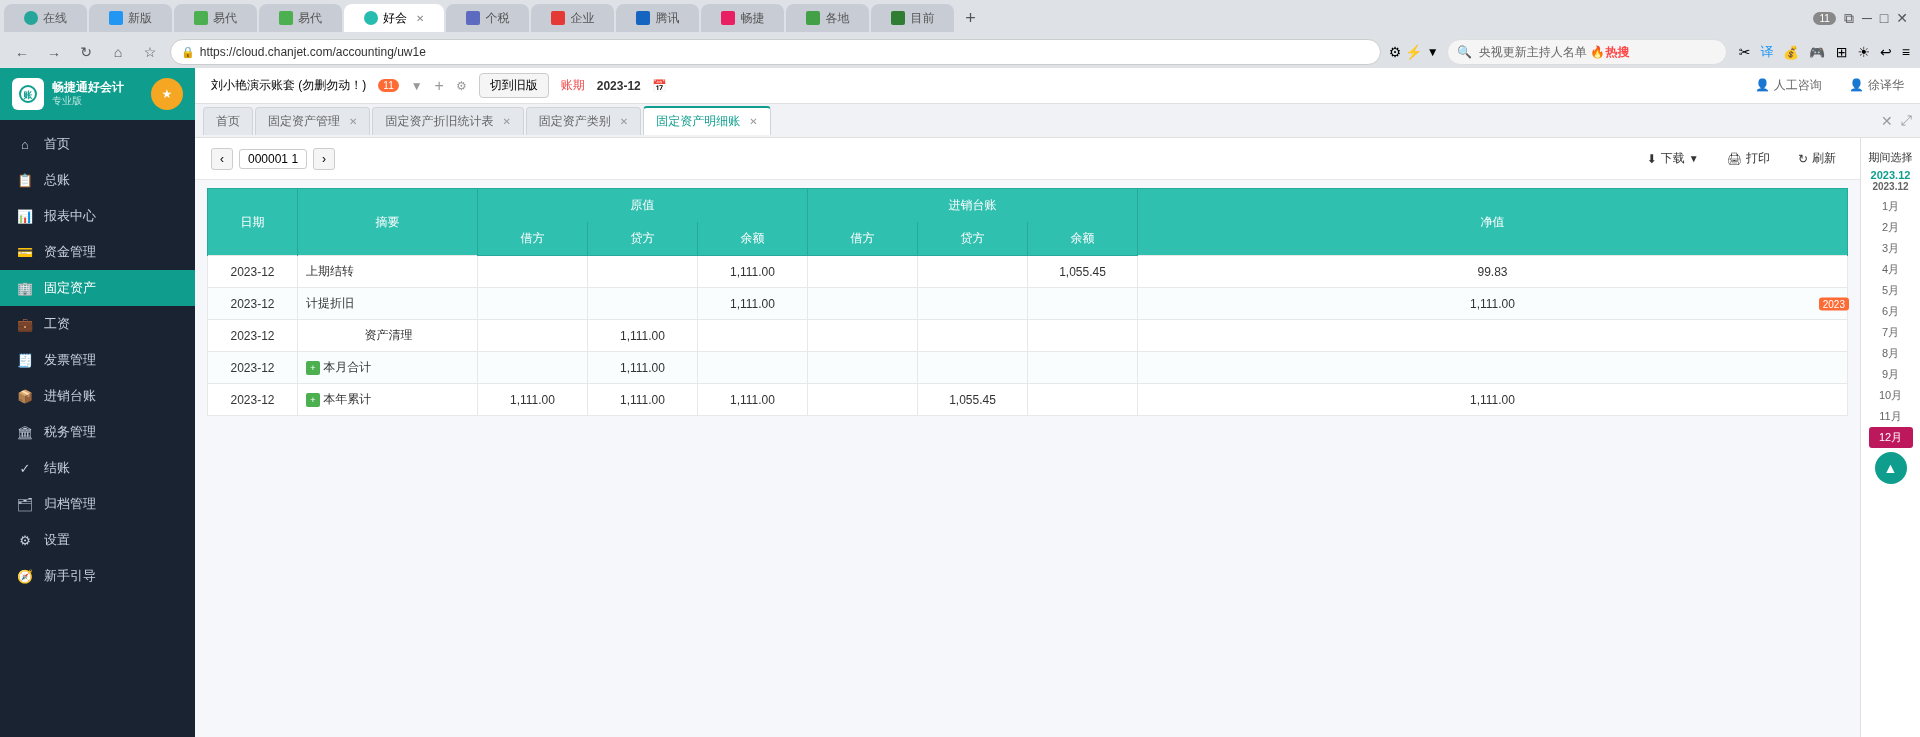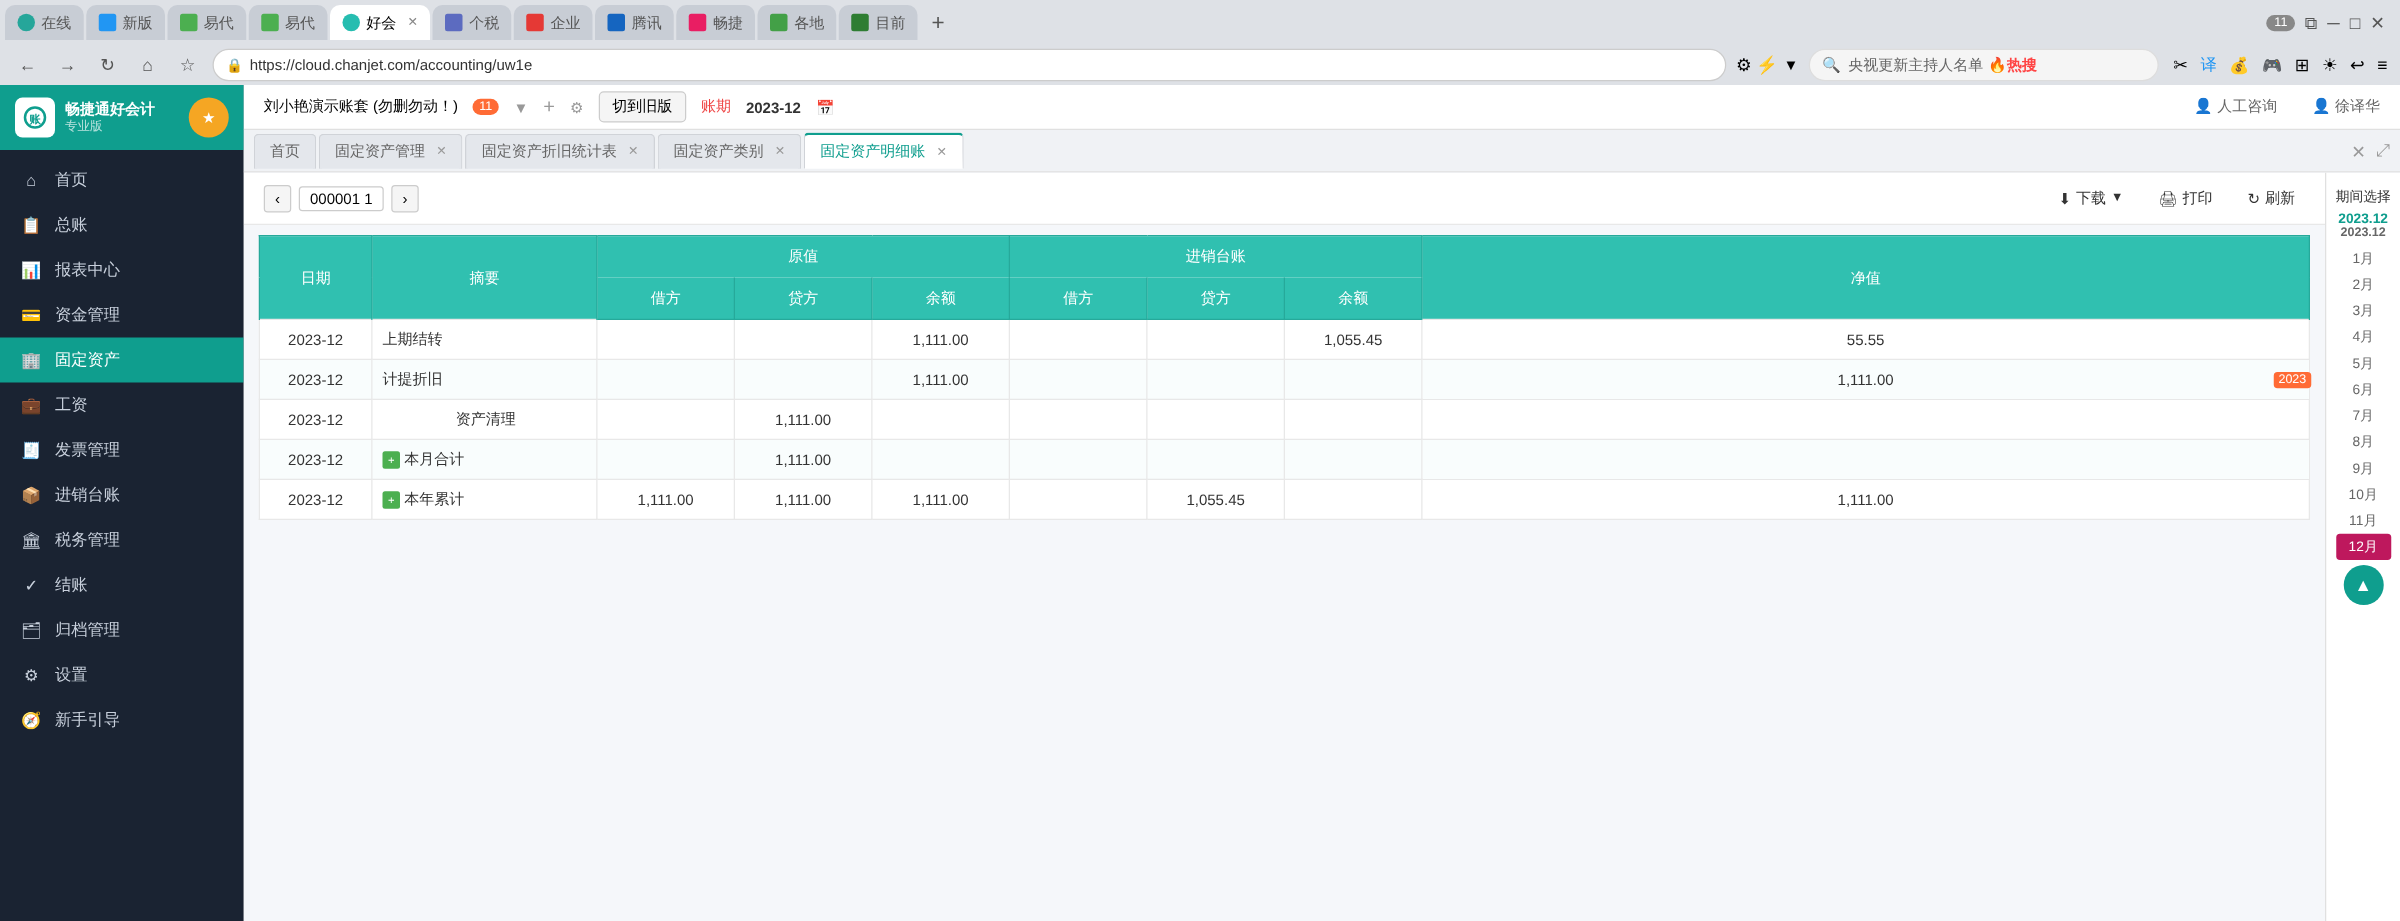--- a/index.html
+++ b/index.html
@@ -1,21 +1,21 @@
 <!DOCTYPE html>
 <html><head>
   <meta charset="utf-8">
   <style>
     * { margin: 0; padding: 0; box-sizing: border-box; }
     body { font-family: 'Microsoft YaHei', Arial, sans-serif; font-size: 12px; background: #f0f0f0; width: 1920px; height: 737px; overflow: hidden; }
 
     
     .browser-chrome { background: #dee1e6; height: 68px; }
     .tab-bar { display: flex; align-items: center; height: 36px; background: #dee1e6; padding: 0 4px; gap: 2px; }
-    .tab { display: flex; align-items: center; height: 28px; padding: 0 10px; border-radius: 8px 8px 0 0; font-size: 12px; cursor: pointer; gap: 5px; }
+    .tab { display: flex; align-items: center; height: 28px; padding: 0 20px; border-radius: 8px 8px 0 0; font-size: 12px; cursor: pointer; gap: 5px; }
     .tab.active { background: #ffffff; }
     .tab.inactive { background: #c8cdd5; color: #555; }
     .tab-close { font-size: 10px; color: #888; margin-left: 4px; cursor: pointer; }
     .tab-add { width: 28px; height: 28px; display: flex; align-items: center; justify-content: center; font-size: 18px; color: #555; cursor: pointer; }
 
     .address-bar { display: flex; align-items: center; height: 32px; background: #dee1e6; padding: 0 10px; gap: 8px; }
     .nav-btn { width: 24px; height: 24px; display: flex; align-items: center; justify-content: center; color: #555; font-size: 14px; cursor: pointer; }
     .url-box { flex: 1; height: 26px; background: #fff; border-radius: 13px; display: flex; align-items: center; padding: 0 10px; font-size: 12px; color: #333; border: 1px solid #ccc; }
     .url-box .lock { color: #4caf50; margin-right: 5px; font-size: 11px; }
     .search-box { flex: 0 0 280px; height: 26px; background: #f5f5f5; border-radius: 13px; display: flex; align-items: center; padding: 0 10px; font-size: 12px; color: #333; border: 1px solid #ddd; }
@@ -348,21 +348,21 @@
             <tbody id="table-body">
             <tr>
                   <td>2023-12</td>
                   <td style="text-align: left; padding-left: 8px;">上期结转</td>
                   <td class="amount-cell"></td>
                   <td class="amount-cell"></td>
                   <td class="amount-cell">1,111.00</td>
                   <td class="amount-cell"></td>
                   <td class="amount-cell"></td>
                   <td class="amount-cell">1,055.45</td>
-                  <td class="amount-cell" style="position: relative;">55.55</td>
+                  <td class="amount-cell" style="position: relative;">99.83</td>
                 </tr>
                 <tr>
                   <td>2023-12</td>
                   <td style="text-align: left; padding-left: 8px;">计提折旧</td>
                   <td class="amount-cell"></td>
                   <td class="amount-cell"></td>
                   <td class="amount-cell">1,111.00</td>
                   <td class="amount-cell"></td>
                   <td class="amount-cell"></td>
                   <td class="amount-cell"></td>

